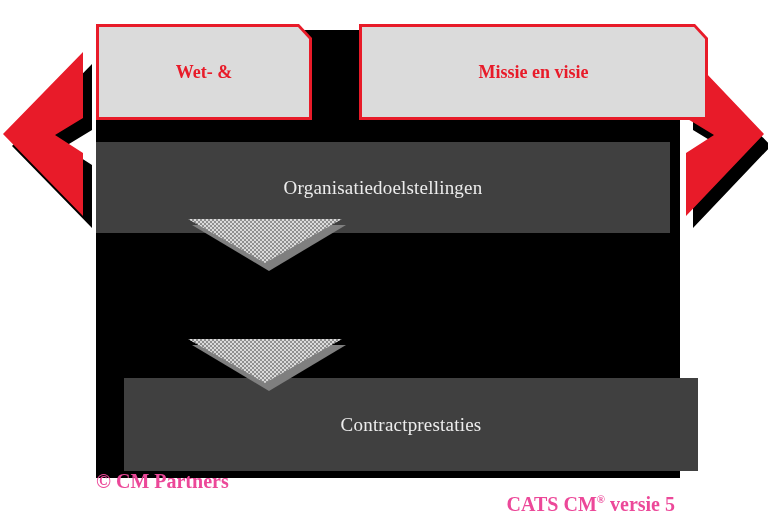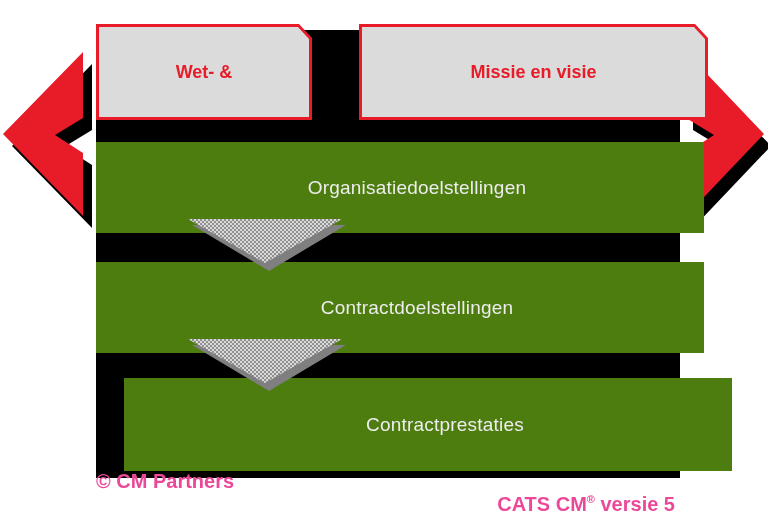--- a/index.html
+++ b/index.html
@@ -1,18 +1,18 @@
 <!DOCTYPE html>
 <html><head>
 <meta charset="utf-8">
 <style>
   html,body{margin:0;padding:0;background:#ffffff;}
   .canvas{
     position:relative;width:768px;height:528px;background:#ffffff;overflow:hidden;
-    font-family:Liberation Sans, sans-serif;
+    font-family:Liberation Serif, serif;
   }
   .abs{position:absolute;}
   
   .shadow-slab{left:96px;top:30px;width:584px;height:448px;background:#000000;}
   
   .chevron-layer{left:0;top:0;width:768px;height:528px;pointer-events:none;}
   
   .topbox{background:#e81b29;display:block;}
   .topbox .inner{
     position:absolute;left:3px;top:3px;right:3px;bottom:3px;background:#dbdbdb;
@@ -20,21 +20,21 @@
     clip-path:polygon(0 0, calc(100% - 11px) 0, 100% 12px, 100% 100%, 0 100%);
   }
   .topbox{clip-path:polygon(0 0, calc(100% - 13px) 0, 100% 14px, 100% 100%, 0 100%);}
   .box1{left:96px;top:24px;width:216px;height:96px;}
   .box2{left:323px;top:24px;width:349px;height:96px;margin-left:36px;}
   .topbox .label{
     color:#e81b29;font-weight:bold;font-size:18px;line-height:22px;text-align:center;
   }
   
   .bar{
-    left:96px;width:574px;background:#4d7c0f;display:flex;align-items:center;justify-content:center;padding-left:34px;
+    left:96px;width:574px;background:#404040;display:flex;align-items:center;justify-content:center;
   }
   .bar1{top:142px;height:91px;}
   .bar2{top:262px;height:91px;}
   .bar3{top:378px;height:93px;margin-left:28px;}
   .bar .label{color:#ededed;font-size:19px;letter-spacing:0.2px;}
   
   .tri{clip-path:polygon(0 0,100% 0,50% 100%);}
   .tri-gray{width:154px;height:46px;background:#7f7f7f;filter:drop-shadow(2px 3px 1px rgba(0,0,0,0.55));}
   .tri-tex{
     width:154px;height:44px;background:#8f8f8f;
@@ -80,23 +80,20 @@
   </div>
   <div class="abs topbox box2">
     <div class="inner">
       <span class="label">Missie en visie</span>
     </div>
   </div>
 
   <div class="abs bar bar1">
     <span class="label">Organisatiedoelstellingen</span>
   </div>
-  <div class="abs bar bar2">
-    <span class="label">Contractdoelstellingen</span>
-  </div>
   <div class="abs bar bar3">
     <span class="label">Contractprestaties</span>
   </div>
 
   <div class="abs tri tri-gray t1g"></div>
   <div class="abs tri tri-tex t1t"></div>
   <div class="abs tri tri-gray t2g"></div>
   <div class="abs tri tri-tex t2t"></div>
 
   <div class="abs footer-text footer-left">© CM Partners</div>

